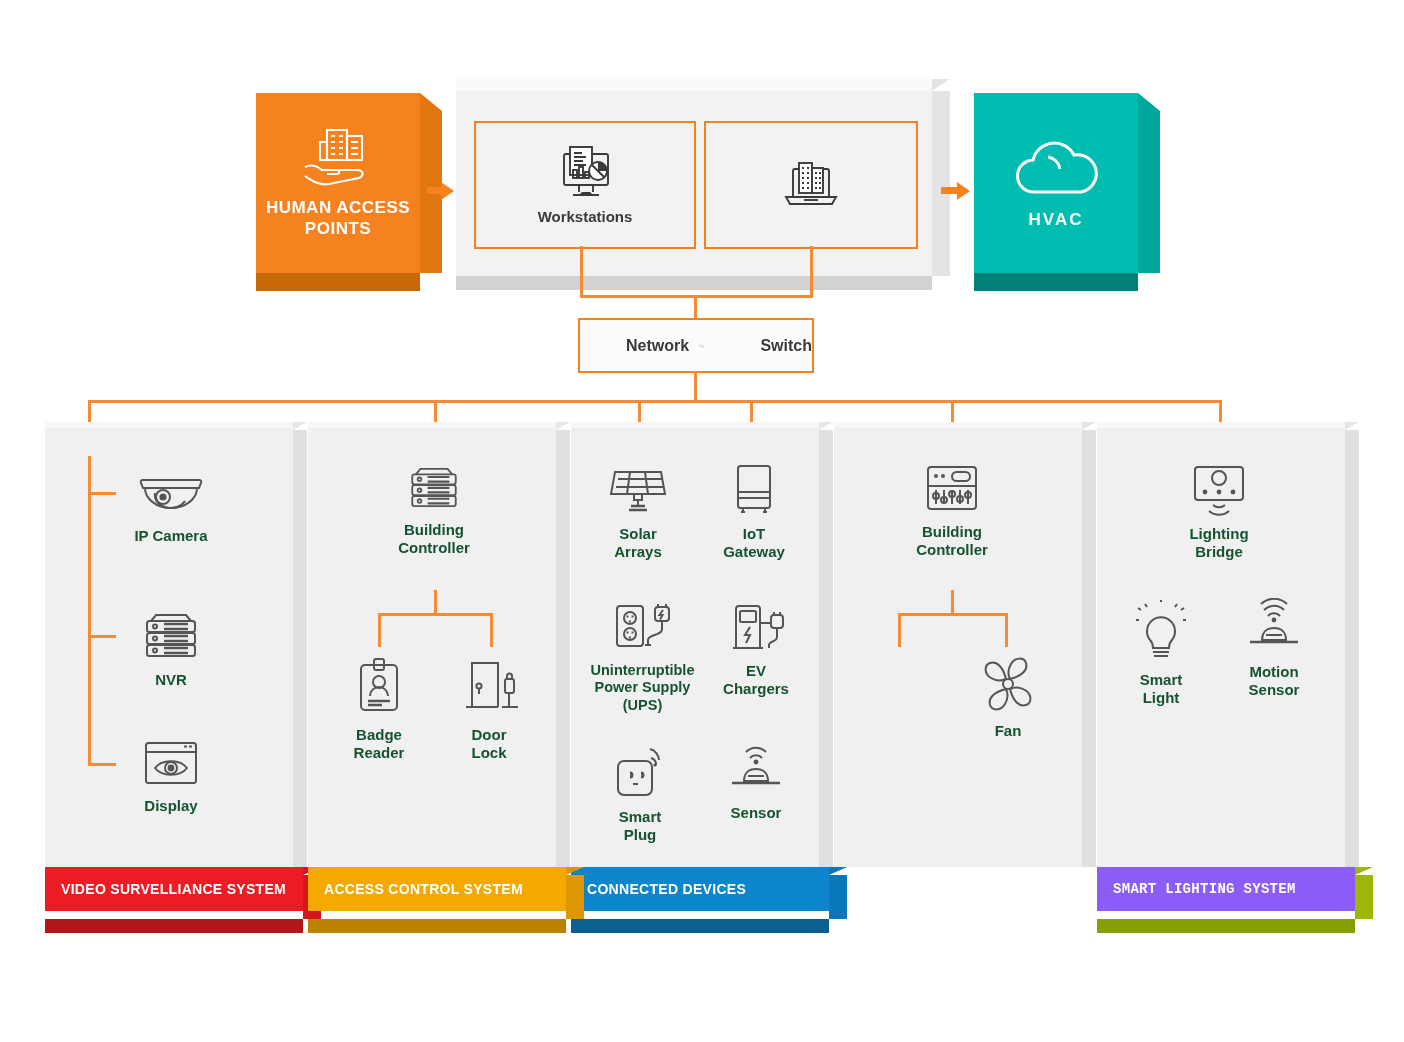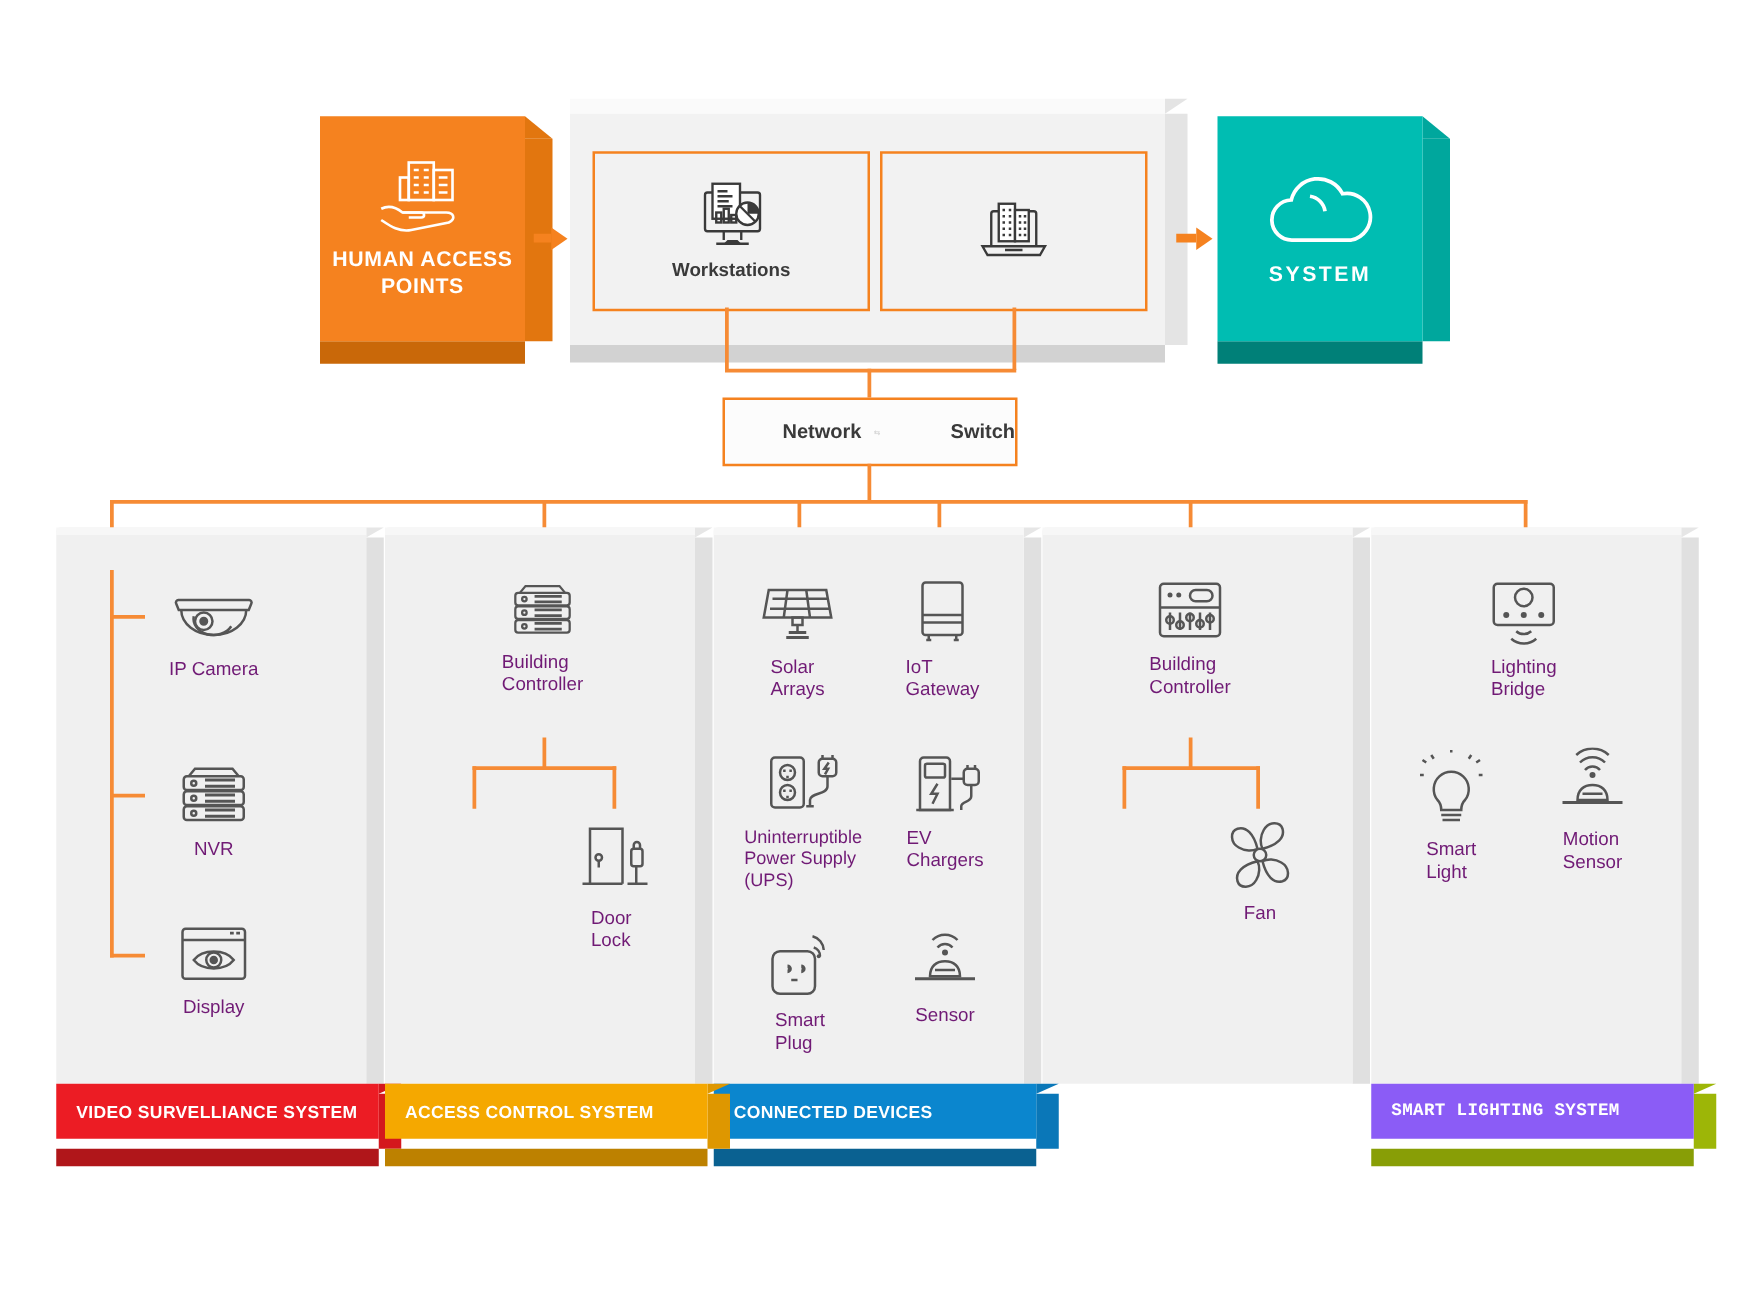--- a/index.html
+++ b/index.html
@@ -142,21 +142,21 @@
     position:absolute; left:0; top:52px; width:258px; height:14px;
   }
   .tab-label {
     color:#ffffff; font-weight:bold; font-size:14px; text-align:center;
     line-height:1.35; letter-spacing:.3px;
   }
 
   
   .node { position:absolute; display:flex; flex-direction:column; align-items:center; }
   .node .nlabel {
-    font-size:15px; font-weight:normal; color:#701a75; 
+    font-size:15px; font-weight:bold; color:#14532d; text-align:center;
     line-height:1.2; margin-top:9px; white-space:pre-line;
   }
   .node .nlabel.sm { font-size:14.5px; }
 
   
   .arrow {
     position:absolute; width:0; height:0;
     border-left:13px solid #F5821F;
     border-top:9px solid transparent;
     border-bottom:9px solid transparent;
@@ -244,21 +244,21 @@
 
   <div class="cld-wrap">
     <div class="cld-side-top"></div>
     <div class="cld-side-body"></div>
     <div class="cld-bottom"></div>
     <div class="cld-face">
       <svg class="cld-icon" viewBox="0 0 92 66" fill="none" stroke="#ffffff" stroke-width="3">
         <path d="M24 56 a16 16 0 0 1 -1 -32 a22 22 0 0 1 41 -5 a15 15 0 0 1 7 37 Z"></path>
         <path d="M38 21 a14 14 0 0 1 12 12"></path>
       </svg>
-      <div class="cld-label">SYSTEM</div>
+      <div class="cld-label">HVAC</div>
     </div>
   </div>
 
   <div class="ln-v" style="left:580px; top:246px; height:50px;"></div>
   <div class="ln-v" style="left:810px; top:246px; height:50px;"></div>
   <div class="ln-h" style="left:580px; top:295px; width:233px;"></div>
   <div class="ln-v" style="left:694px; top:295px; height:25px;"></div>
 
   <div class="nsw">
     <span>Network</span>
@@ -350,20 +350,31 @@
     </svg>
     <div class="nlabel">Building
 Controller</div>
   </div>
 
   <div class="ln-v" style="left:434px; top:590px; height:25px;"></div>
   <div class="ln-h" style="left:378px; top:613px; width:115px;"></div>
   <div class="ln-v" style="left:378px; top:613px; height:34px;"></div>
   <div class="ln-v" style="left:490px; top:613px; height:34px;"></div>
 
+  <div class="node" style="left:330px; top:655px; width:98px;">
+    <svg width="52" height="62" viewBox="0 0 52 62" fill="none" stroke="#555" stroke-width="2">
+      <rect x="8" y="10" width="36" height="45" rx="4"></rect>
+      <rect x="21" y="4" width="10" height="11" rx="2"></rect>
+      <circle cx="26" cy="27" r="6"></circle>
+      <path d="M17 41 a9 9 0 0 1 18 0"></path>
+      <path d="M15 46 h22 M15 50 h14" stroke-width="2.4"></path>
+    </svg>
+    <div class="nlabel">Badge
+Reader</div>
+  </div>
 
   <div class="node" style="left:440px; top:655px; width:98px;">
     <svg width="62" height="62" viewBox="0 0 62 62" fill="none" stroke="#555" stroke-width="2">
       <path d="M14 52 V8 h26 v44"></path>
       <path d="M8 52 h32"></path>
       <circle cx="21" cy="31" r="2.6"></circle>
       <path d="M21 33 v6"></path>
       <rect x="47" y="24" width="9" height="14" rx="2"></rect>
       <path d="M49 24 v-3 a2.5 2.5 0 0 1 5 0 v3"></path>
       <path d="M44 52 h16"></path>

